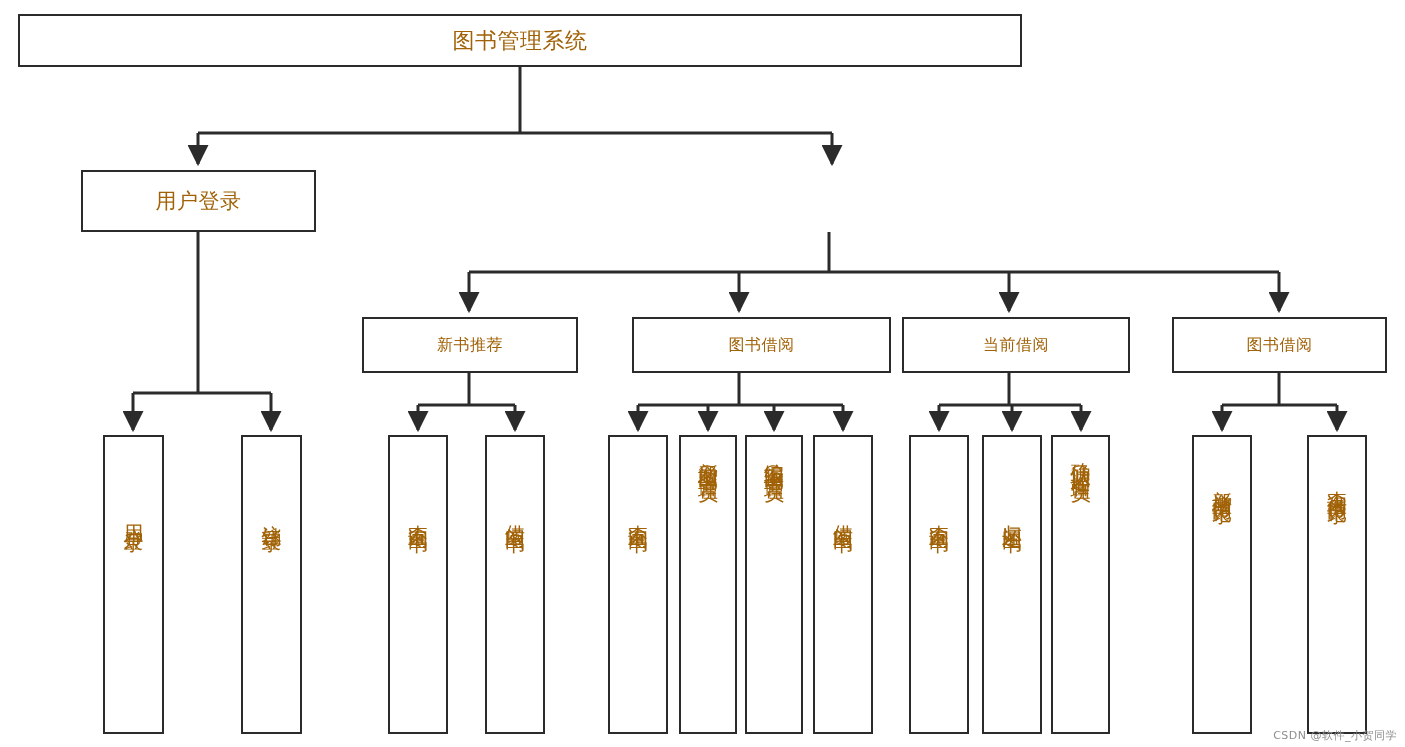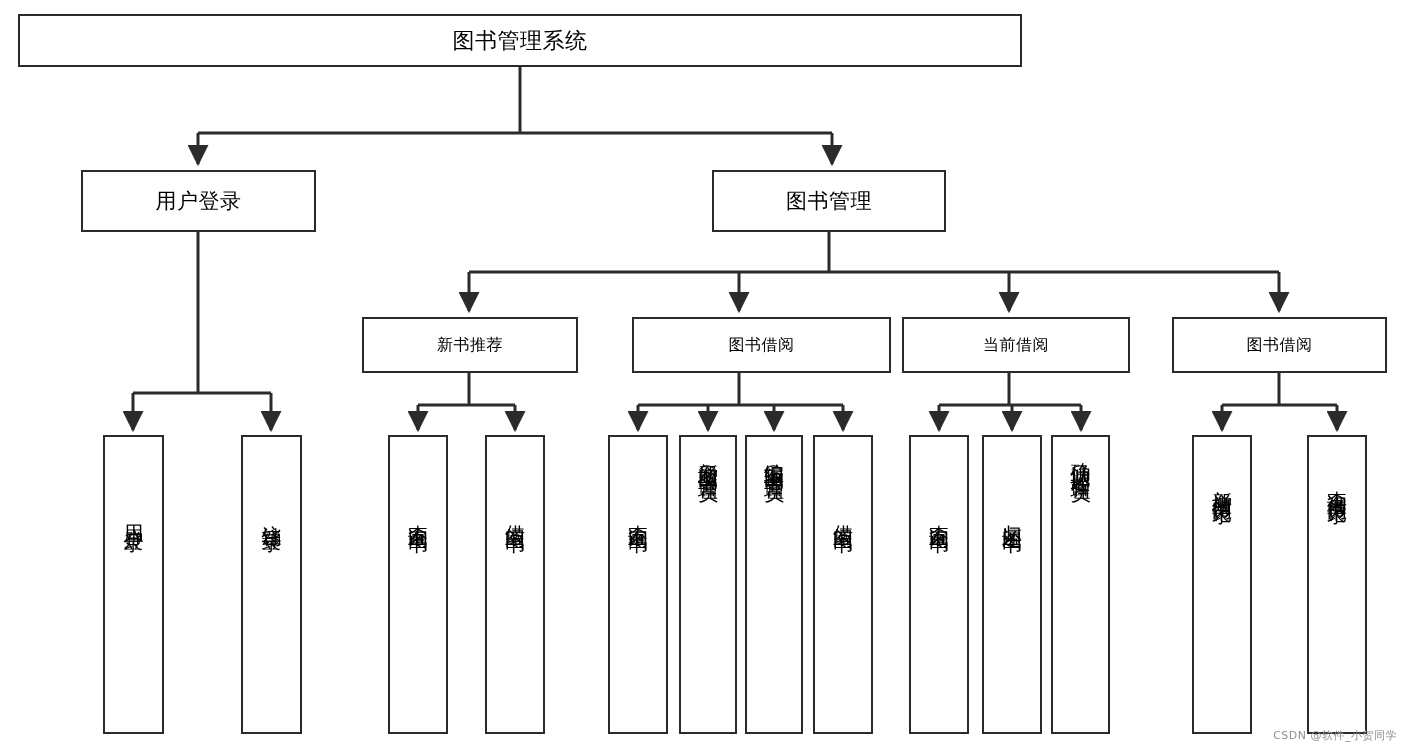--- a/index.html
+++ b/index.html
@@ -28,21 +28,21 @@
     background:#ffffff;
     border:2.5px solid #2b2b2b;
     display:flex;
     align-items:center;
     justify-content:center;
     z-index:3;
   }
   .node .lbl{
     font-size:21px;
     line-height:1.18;
-    color:#000000;
+    color:#a16207;
     letter-spacing:0.5px;
     white-space:nowrap;
   }
   
   .node.root .lbl{font-size:22px;}
   .node.lvl2 .lbl{font-size:21px;}
   .node.lvl3 .lbl{font-size:16px;}
 
   
   .node.leaf{
@@ -127,23 +127,20 @@
   </svg>
 
   <div class="node root" style="left:18px; top:14px; width:1004px; height:53px;">
     <span class="lbl">图书管理系统</span>
   </div>
 
   <div class="node lvl2" style="left:81px; top:170px; width:235px; height:62px;">
     <span class="lbl">用户登录</span>
   </div>
 
-  <div class="node lvl2" style="left:712px; top:170px; width:234px; height:62px;">
-    <span class="lbl">图书管理</span>
-  </div>
 
   <div class="node lvl3" style="left:362px; top:317px; width:216px; height:56px;">
     <span class="lbl">新书推荐</span>
   </div>
 
   <div class="node lvl3" style="left:632px; top:317px; width:259px; height:56px;">
     <span class="lbl">图书借阅</span>
   </div>
 
   <div class="node lvl3" style="left:902px; top:317px; width:228px; height:56px;">

